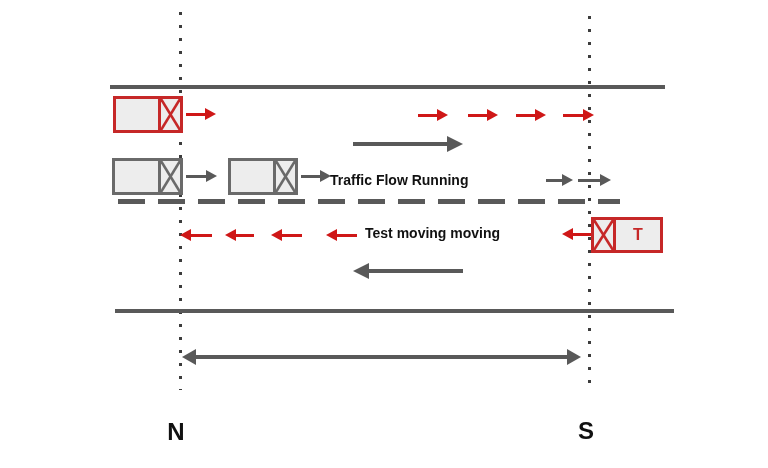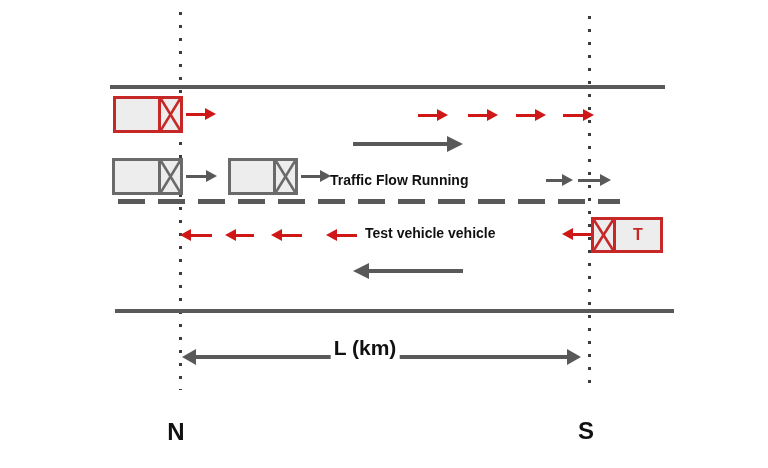--- a/index.html
+++ b/index.html
@@ -158,21 +158,21 @@
     </div>
   <div class="arrow l red-c" style="left:271px;top:229px;width:31px">
       <div class="shaft"></div>
       <div class="head"></div>
     </div>
   <div class="arrow l red-c" style="left:326px;top:229px;width:31px">
       <div class="shaft"></div>
       <div class="head"></div>
     </div>
 
-  <div class="lbl flow" style="left:365px;top:225px">Test vehicle vehicle</div>
+  <div class="lbl flow" style="left:365px;top:225px">Test moving moving</div>
 
   <div class="arrow l red-c" style="left:562px;top:228px;width:30px">
       <div class="shaft"></div>
       <div class="head"></div>
     </div>
 
   <div class="vehicle red rtl" style="left:591px;top:217px;width:72px;height:36px">
     <div class="veh-body">
       <span>T</span>
     </div>
@@ -187,18 +187,17 @@
   <div class="arrow big l gray-c" style="left:353px;top:263px;width:110px">
       <div class="shaft"></div>
       <div class="head"></div>
     </div>
 
   <div class="arrow big dbl gray-c" style="left:182px;top:349px;width:399px">
       <div class="shaft"></div>
       <div class="head-l"></div>
       <div class="head-r"></div>
     </div>
-  <div class="lbl dist" style="left:365px;top:336px">L (km)</div>
 
   <div class="lbl station" style="left:176px;top:418px">N</div>
   <div class="lbl station" style="left:586px;top:417px">S</div>
 
 </div>
 
 </body></html>

